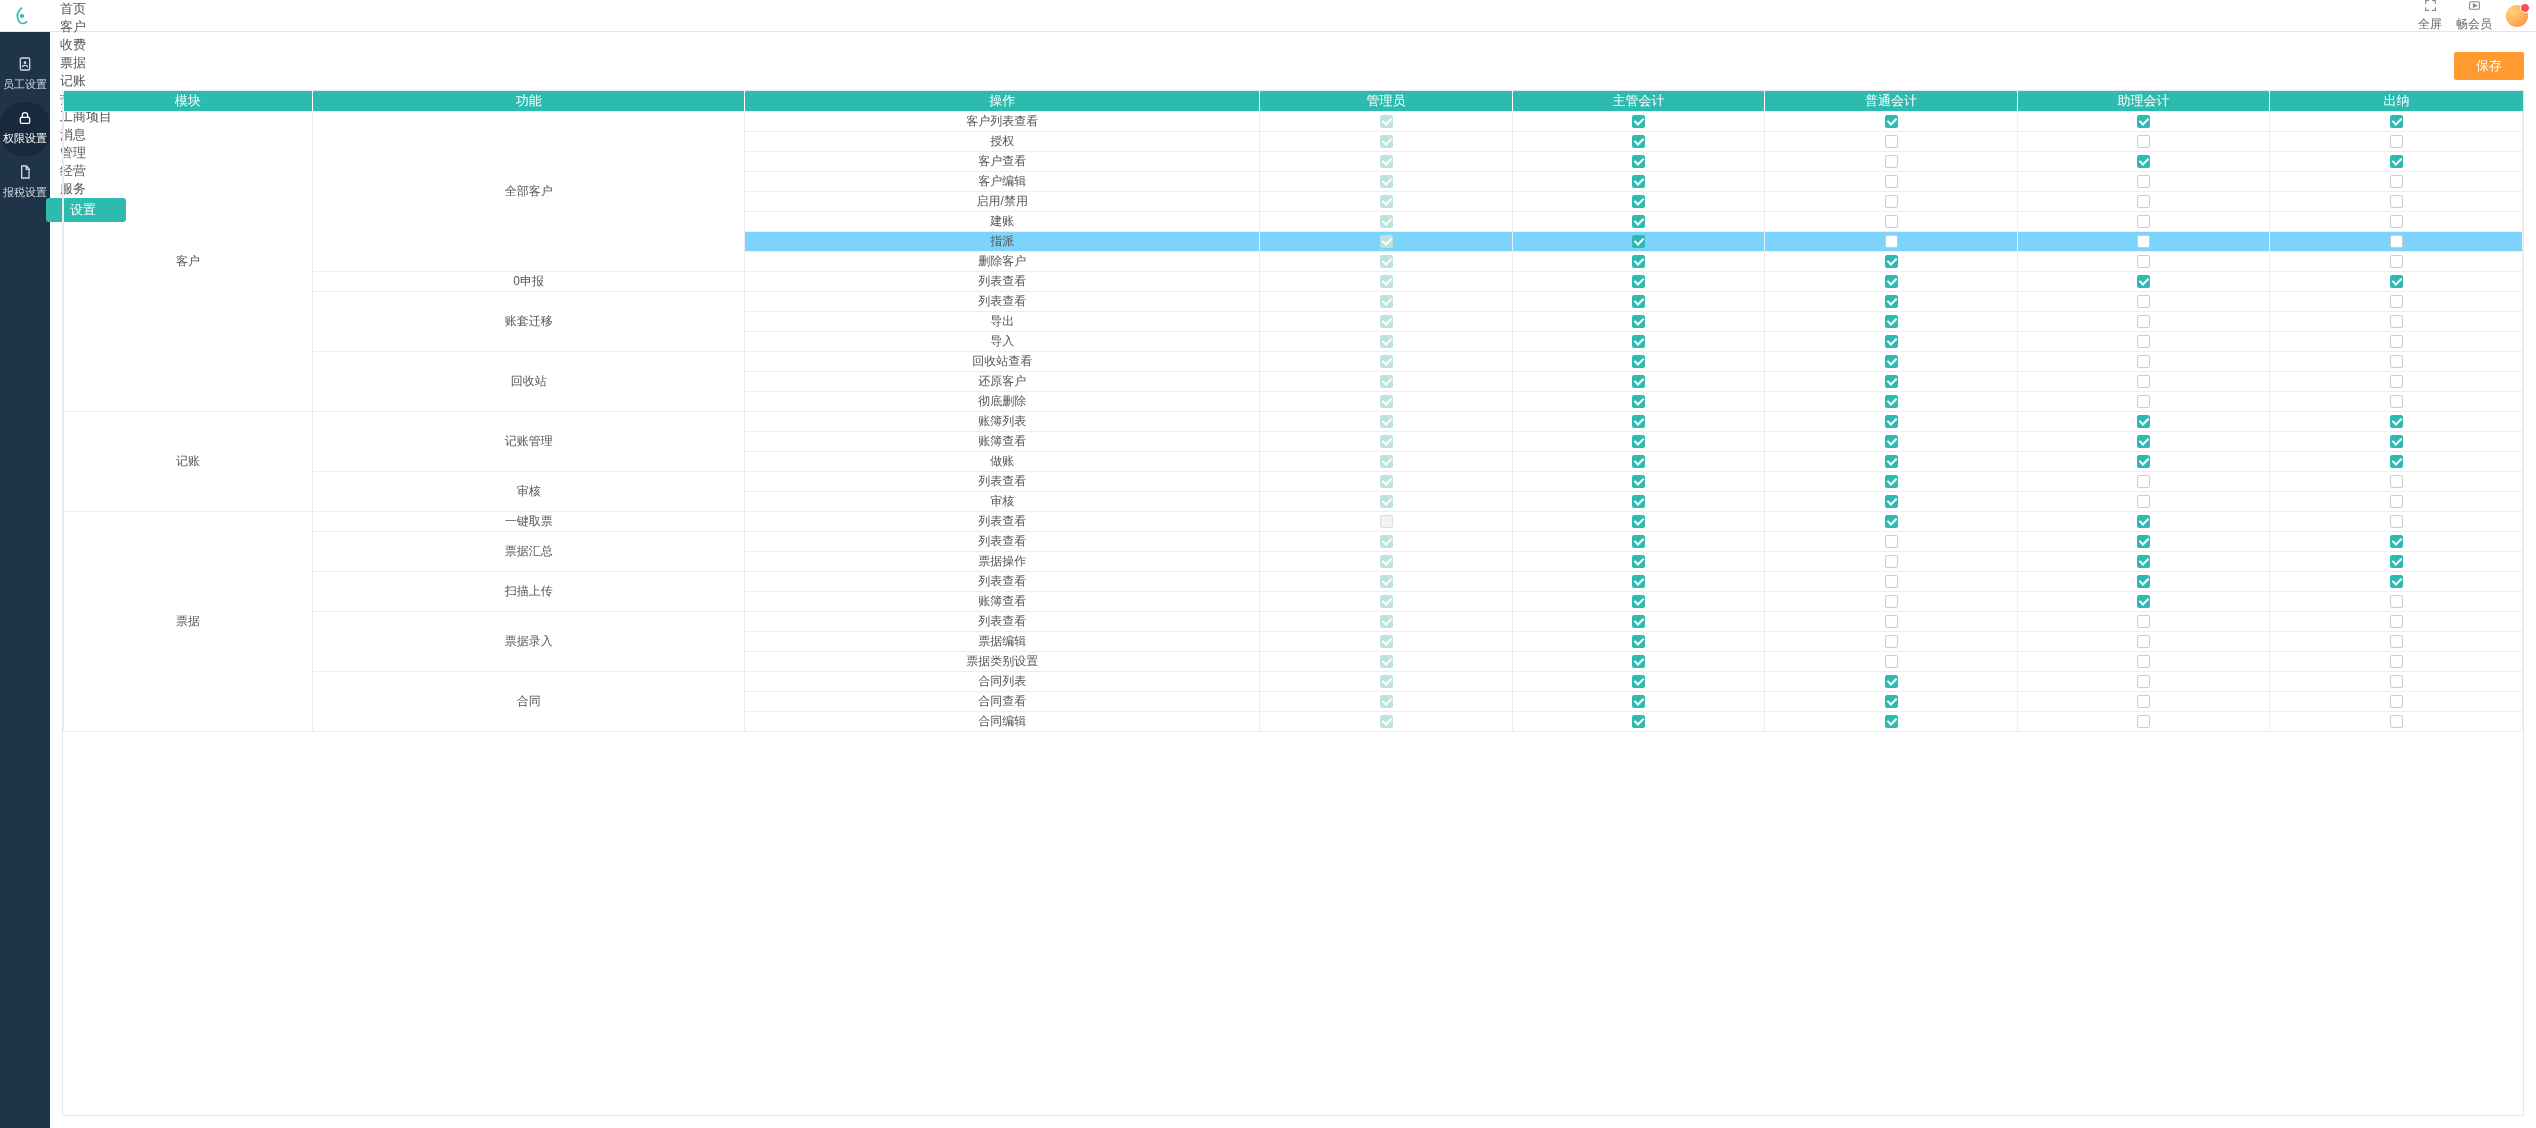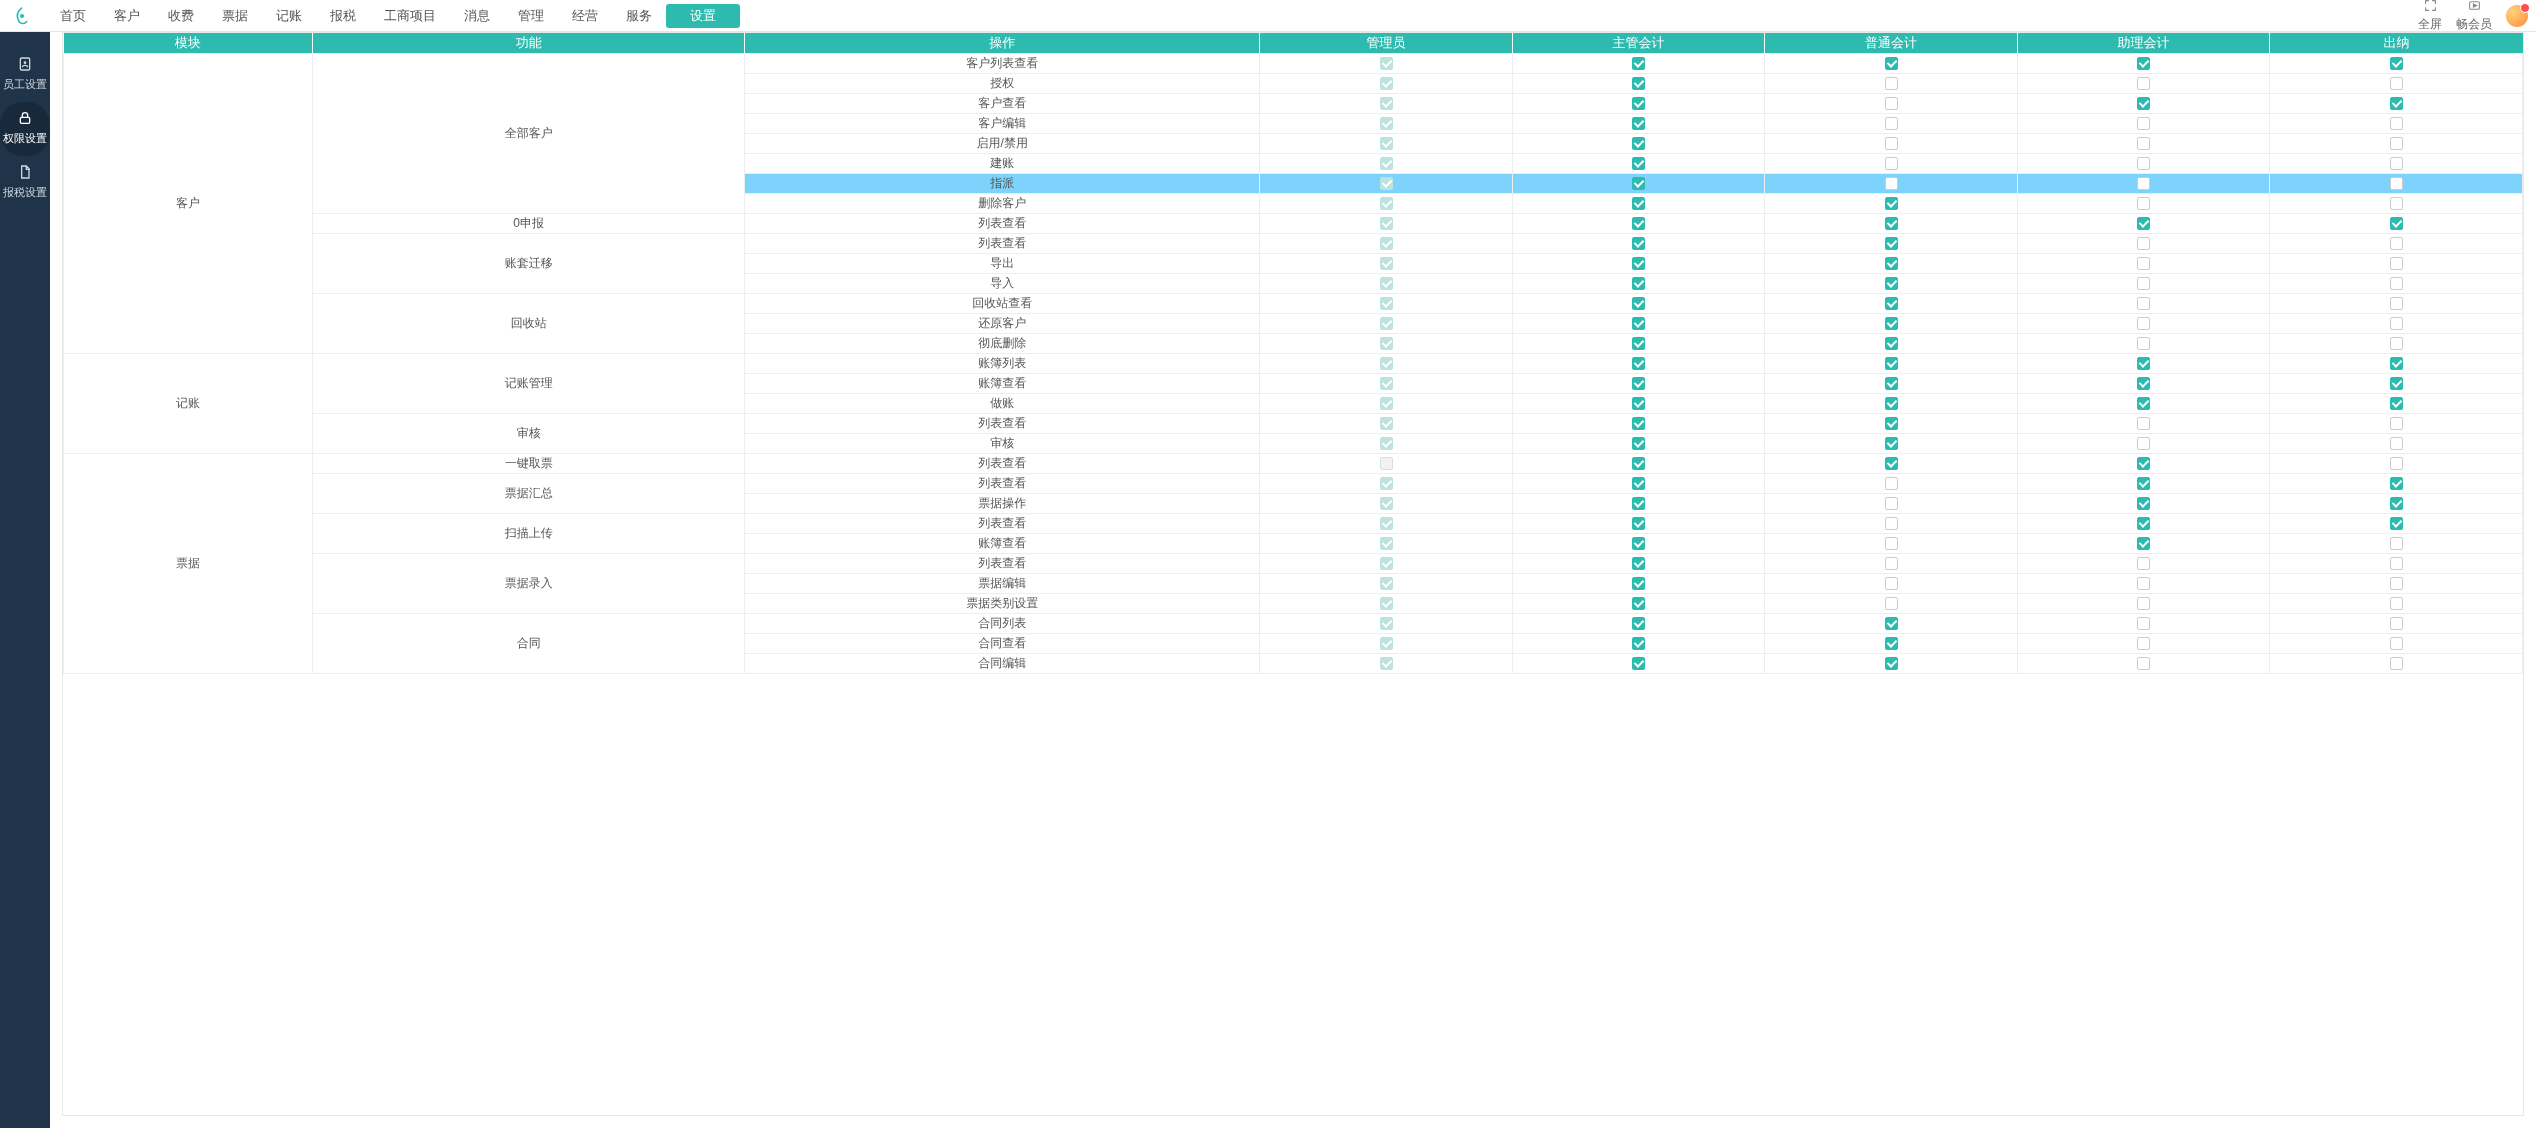--- a/index.html
+++ b/index.html
@@ -2,21 +2,21 @@
 <html><head>
 <meta charset="utf-8">
 <style>
 * { margin: 0; padding: 0; box-sizing: border-box; }
 body { font-family: "Microsoft YaHei", Arial, sans-serif; font-size: 13px; color: #333; background: #fff; overflow: hidden; }
 .app { display: flex; flex-direction: column; height: 100vh; width: 100vw; }
 
 
 .topnav { display: flex; align-items: center; height: 32px; border-bottom: 1px solid #e5e5e5; padding: 0 8px; position: relative; }
 .logo { width: 28px; height: 28px; margin-right: 10px; display: flex; align-items: center; justify-content: center; color: #2dbbb0; }
-.topnav .menu { display: flex; align-items: center; height: 100%; }
+.topnav .menu { display: flex; height: 100%; flex-direction: column; }
 .topnav .menu .item { padding: 0 14px; height: 100%; display: flex; align-items: center; cursor: pointer; color: #555; }
 .topnav .menu .item.active { background: #2dbbb0; color: #fff; border-radius: 3px; padding: 3px 24px; height: auto; }
 .topnav .right { margin-left: auto; display: flex; align-items: center; gap: 14px; color: #666; font-size: 12px; }
 .topnav .right .ritem { display: flex; align-items: center; gap: 4px; cursor: pointer; flex-direction: column; }
 .topnav .avatar { width: 22px; height: 22px; border-radius: 50%; background: radial-gradient(circle at 30% 30%, #ffd27a, #ff8c3a); position: relative; }
 .topnav .avatar::after { content:""; position:absolute; right:-2px; top:-2px; width:8px; height:8px; background:#ff4d4f; border-radius:50%; border:1px solid #fff; }
 
 
 .body { display: flex; flex: 1; min-height: 0; }
 
@@ -108,20 +108,23 @@
               <rect x="5" y="11" width="14" height="9" rx="2"></rect>
               <path d="M8 11V8a4 4 0 0 1 8 0v3"></path>
             </svg></span><span>权限设置</span></div>
         <div class="side-item"><span class="ico"><svg width="16" height="16" viewBox="0 0 24 24" fill="none" stroke="currentColor" stroke-width="2">
               <path d="M7 3h7l4 4v14H7z"></path>
               <path d="M14 3v5h5"></path>
             </svg></span><span>报税设置</span></div>
       </div>
 
     <div class="main">
+      <div class="toolbar">
+        <button class="btn-save">保存</button>
+      </div>
       <div class="table-wrap">
         <table>
           <colgroup>
             <col class="c-mod">
               <col class="c-func">
               <col class="c-op">
             <col class="c-role">
               <col class="c-role">
               <col class="c-role">
               <col class="c-role">

